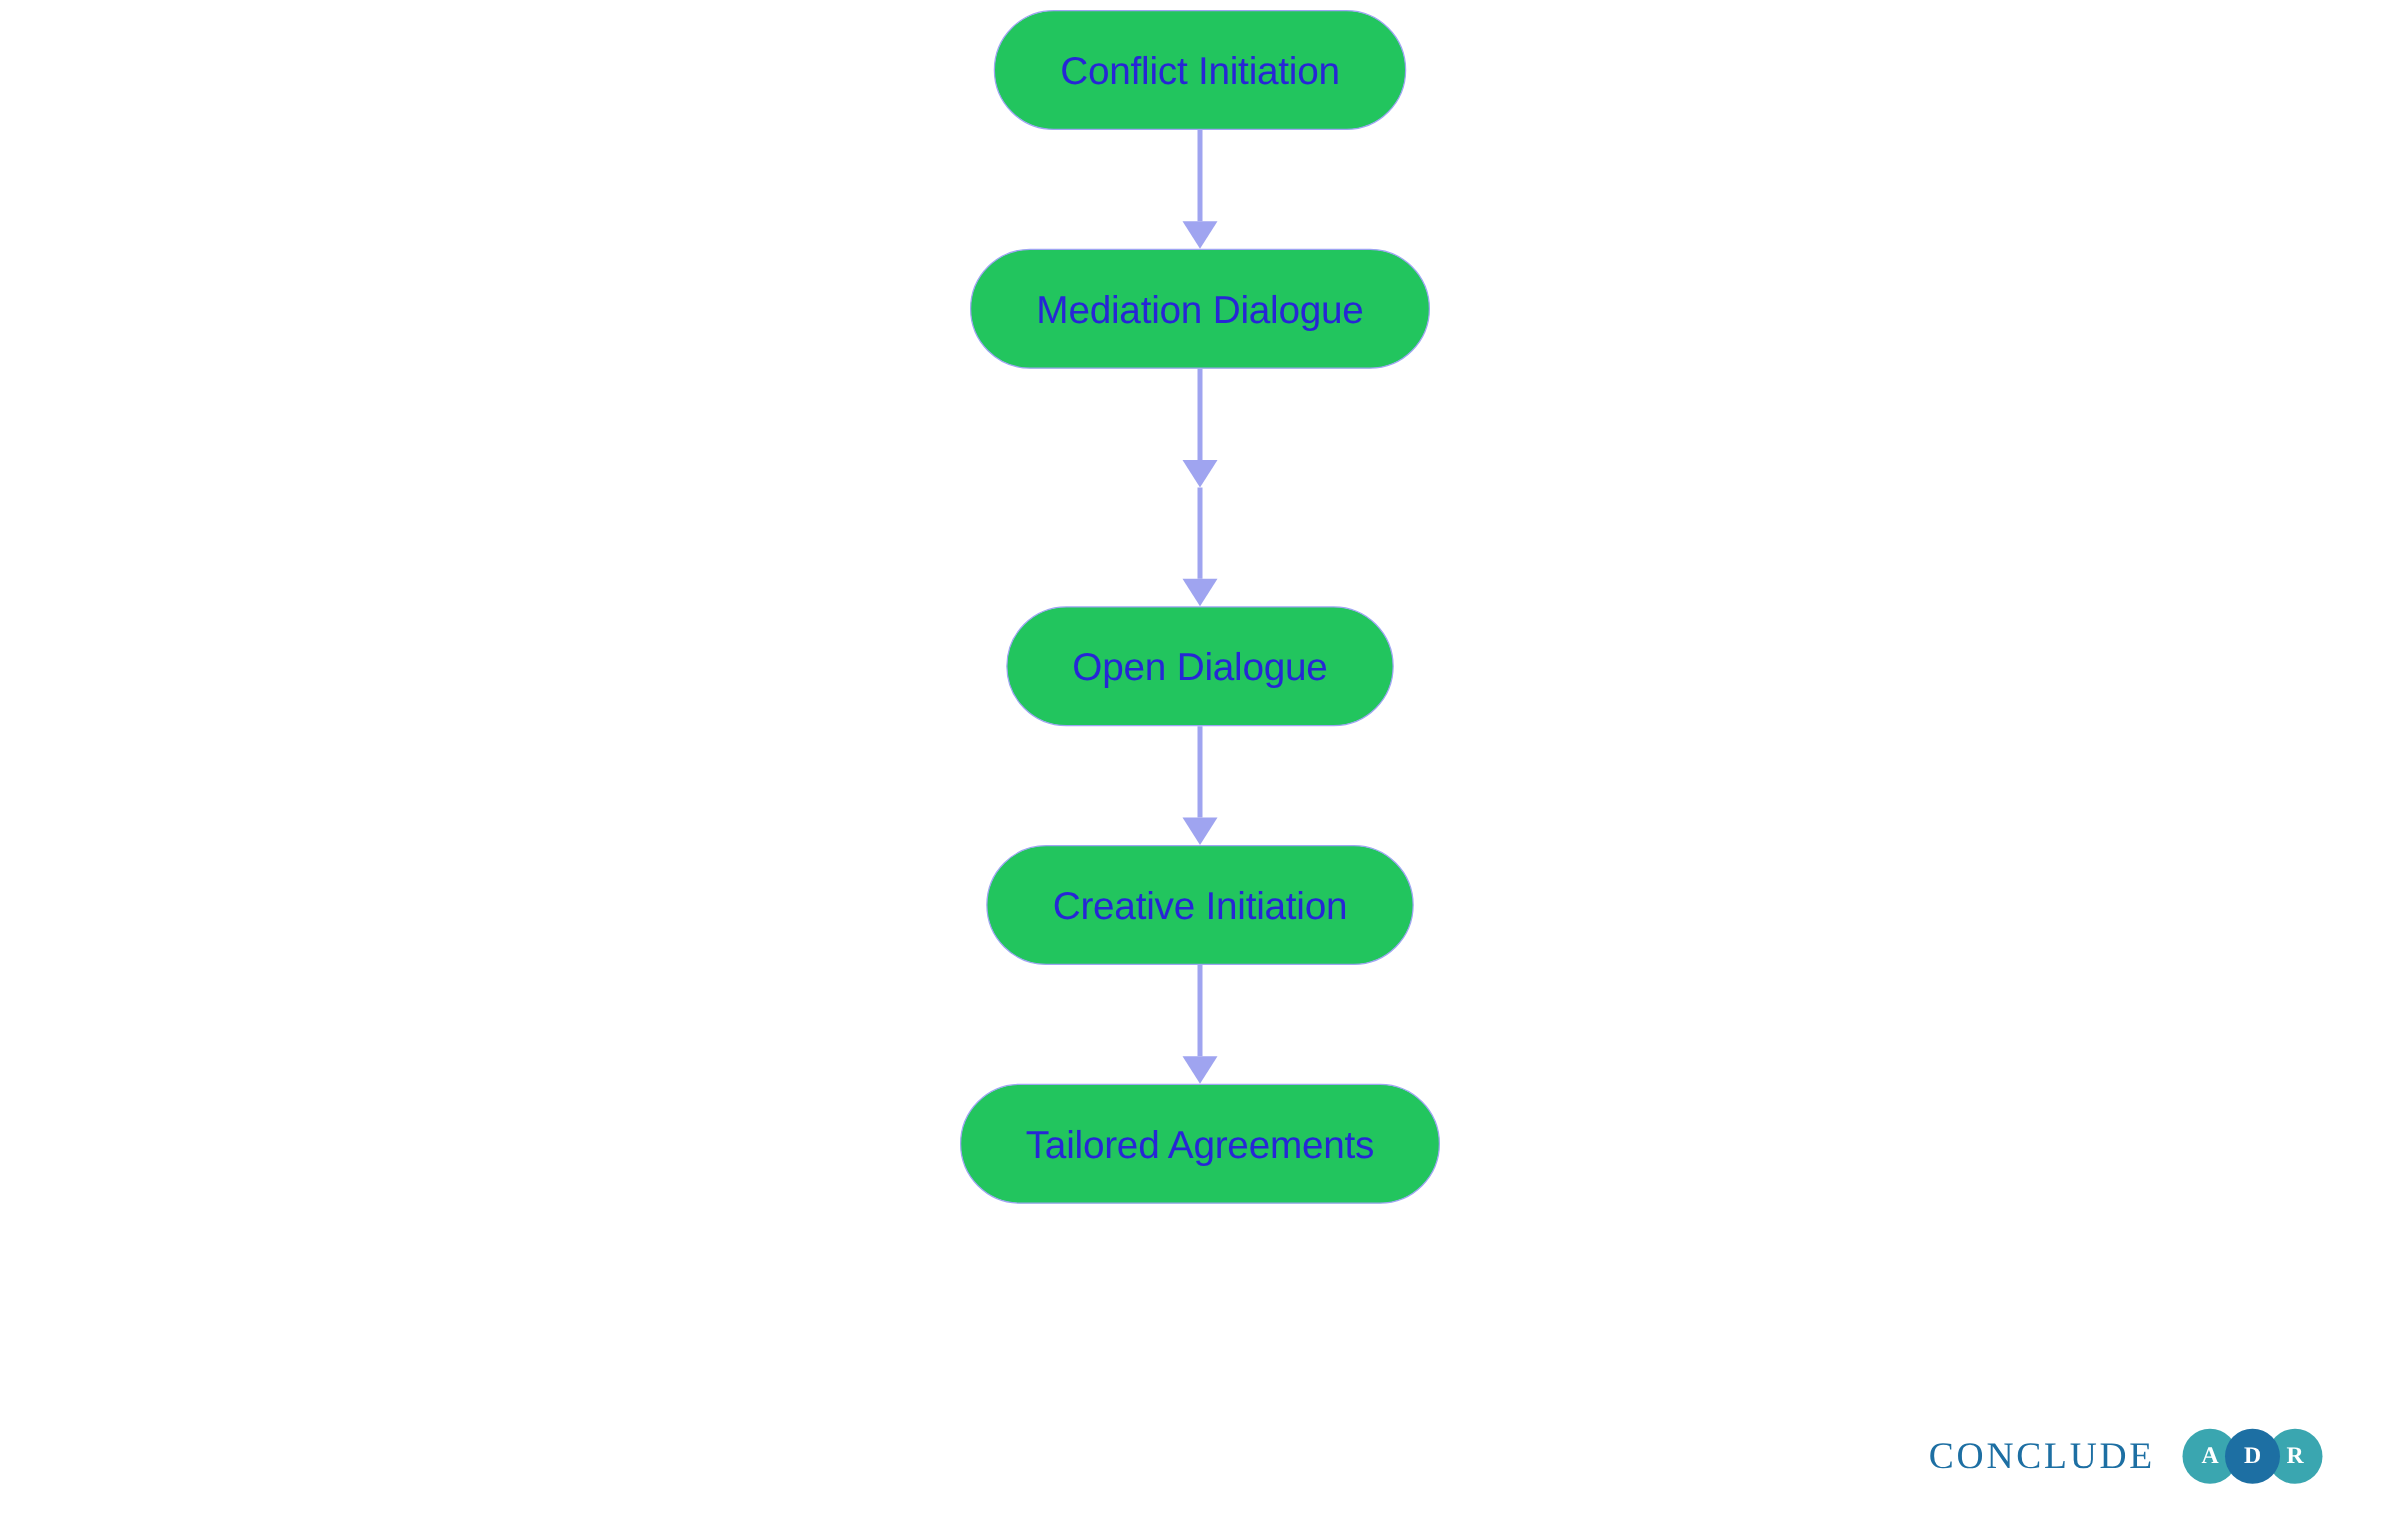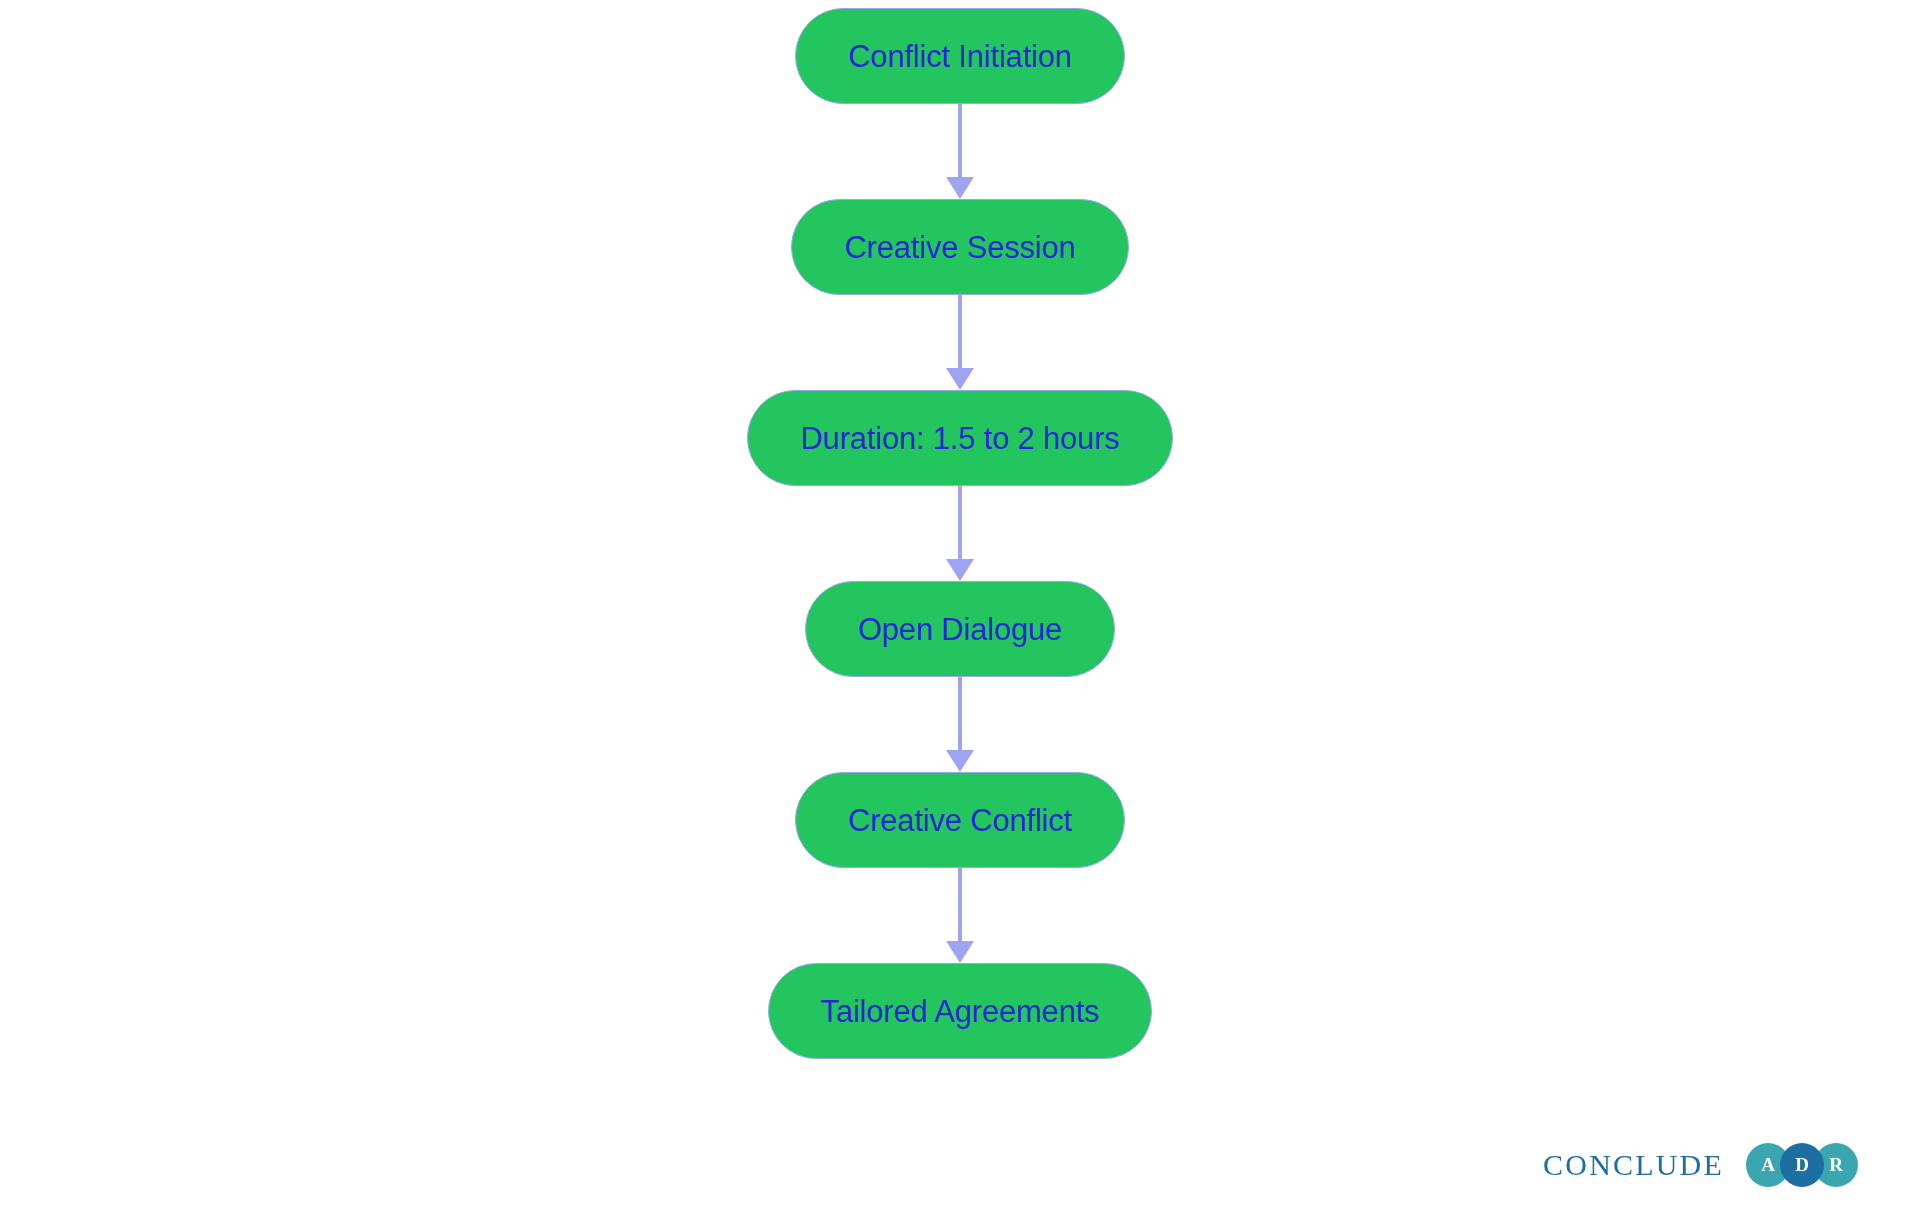--- a/index.html
+++ b/index.html
@@ -125,48 +125,45 @@
     <div class="node">
       <span class="node-label">Conflict Initiation</span>
     </div>
 
     <div class="connector">
       <div class="connector-stem"></div>
       <div class="connector-head"></div>
     </div>
 
     <div class="node">
-      <span class="node-label">Creative Session</span>
+      <span class="node-label">Mediation Dialogue</span>
     </div>
 
     <div class="connector">
       <div class="connector-stem"></div>
       <div class="connector-head"></div>
     </div>
 
-    <div class="node">
-      <span class="node-label">Duration: 1.5 to 2 hours</span>
-    </div>
 
     <div class="connector">
       <div class="connector-stem"></div>
       <div class="connector-head"></div>
     </div>
 
     <div class="node">
       <span class="node-label">Open Dialogue</span>
     </div>
 
     <div class="connector">
       <div class="connector-stem"></div>
       <div class="connector-head"></div>
     </div>
 
     <div class="node">
-      <span class="node-label">Creative Conflict</span>
+      <span class="node-label">Creative Initiation</span>
     </div>
 
     <div class="connector">
       <div class="connector-stem"></div>
       <div class="connector-head"></div>
     </div>
 
     <div class="node">
       <span class="node-label">Tailored Agreements</span>
     </div>

